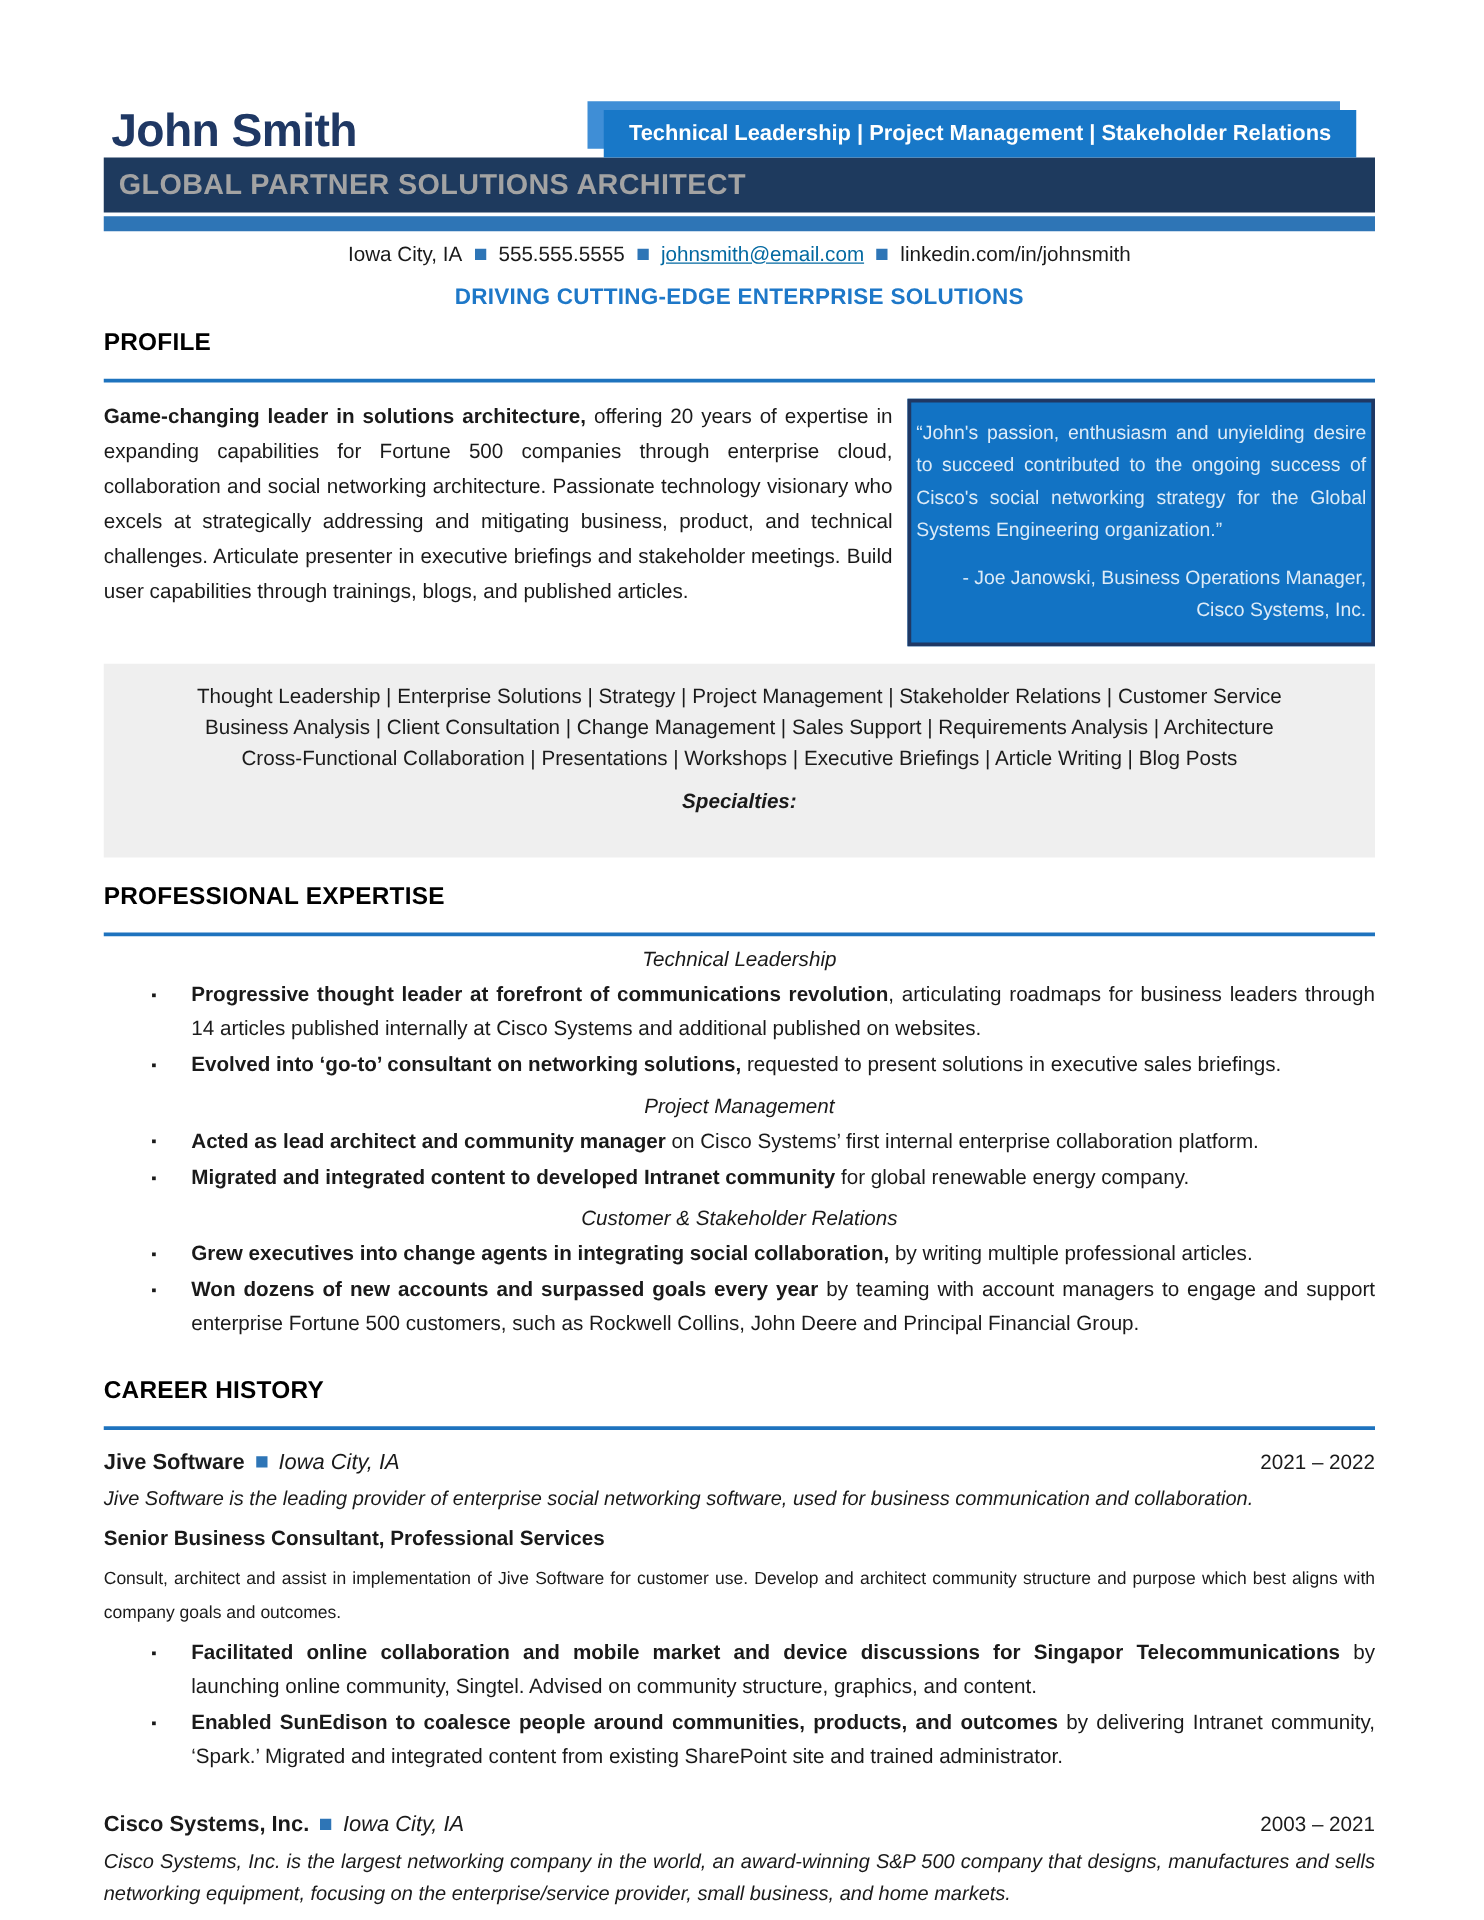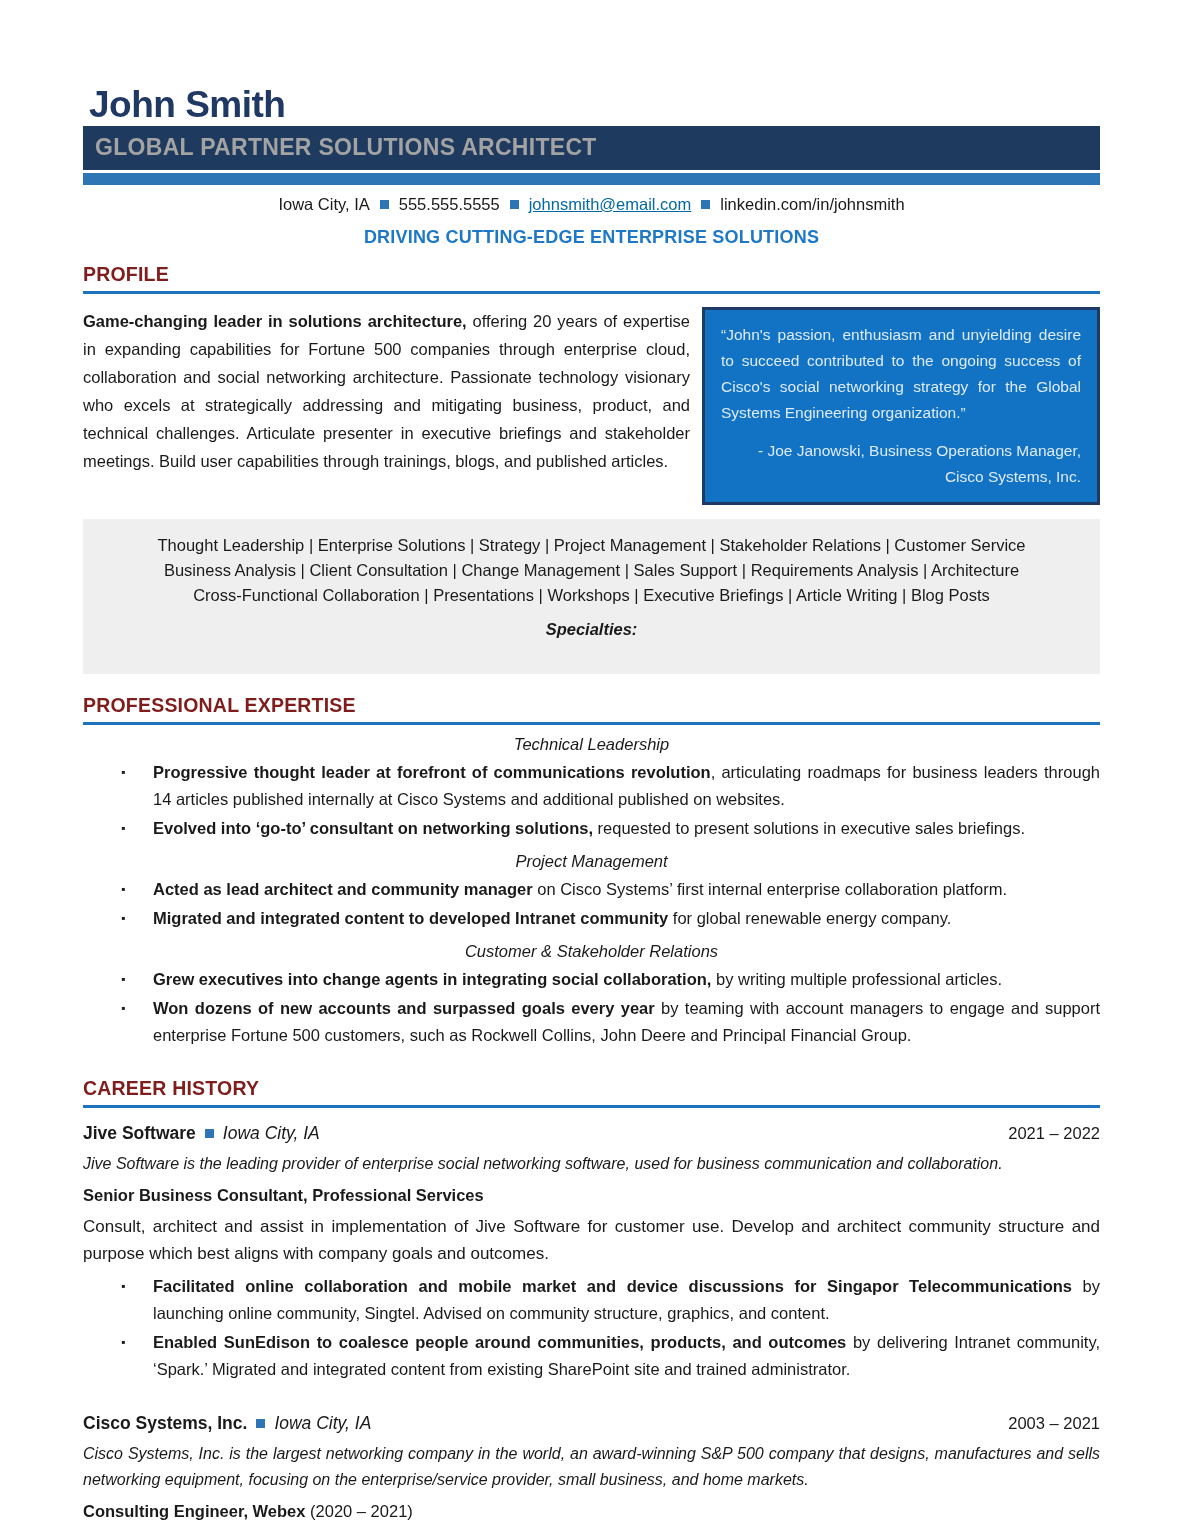--- a/index.html
+++ b/index.html
@@ -88,23 +88,23 @@
     font-size: 18px;
     color: #1e78c8;
     letter-spacing: 0.2px;
     margin-top: 13px;
   }
 
   
   .section-heading {
     font-size: 19.5px;
     font-weight: bold;
-    color: #7f1d1d;
+    color: #000000;
     border-bottom: 3px solid #1e73be;
-    padding-bottom: 5px;
+    padding-bottom: 17px;
     letter-spacing: 0.2px;
   }
   .mt16 { margin-top: 15px; }
   .mt20 { margin-top: 20px; }
   .mt26 { margin-top: 28px; }
 
   
   .profile-flex {
     display: flex;
     gap: 12px;
@@ -115,21 +115,21 @@
     font-size: 16.5px;
     line-height: 28px;
     text-align: justify;
   }
   .quote-box {
     width: 360px;
     flex: none;
     background: #1273c4;
     border: 3px solid #1f3864;
     color: #ddebf7;
-    padding: 12px 16px;
+    padding: 12px 4px;
     font-size: 15.5px;
     line-height: 26px;
     align-self: flex-start;
   }
   .quote-text { text-align: justify; }
   .quote-attr { text-align: right; margin-top: 12px; }
 
   
   .skills-box {
     background: #efefef;
@@ -185,34 +185,35 @@
   .company-desc {
     font-style: italic;
     font-size: 16px;
     line-height: 26px;
     text-align: justify;
     margin-top: 7px;
   }
   .role-line { font-weight: bold; font-size: 16.5px; margin-top: 9px; }
   .role-dates { font-weight: normal; }
   .job-summary {
-    font-size: 17px;
+    font-size: 14px;
     line-height: 27px;
     text-align: justify;
     margin-top: 8px;
   }
   .job .bullets { margin-top: 6px; }
 </style>
 </head>
 <body>
 
 <div class="page">
 
   <div class="header-row">
     <div class="name">John Smith</div>
+    <div class="tagline-banner">Technical Leadership | Project Management | Stakeholder Relations</div>
   </div>
   <div class="title-banner">GLOBAL PARTNER SOLUTIONS ARCHITECT</div>
   <div class="accent-strip"></div>
 
   <div class="contact-line">
     <span>Iowa City, IA</span><span class="sep-square"></span><span>555.555.5555</span><span class="sep-square"></span><a class="link">johnsmith@email.com</a><span class="sep-square"></span><span>linkedin.com/in/johnsmith</span>
   </div>
 
   <div class="headline">DRIVING CUTTING-EDGE ENTERPRISE SOLUTIONS</div>
 

